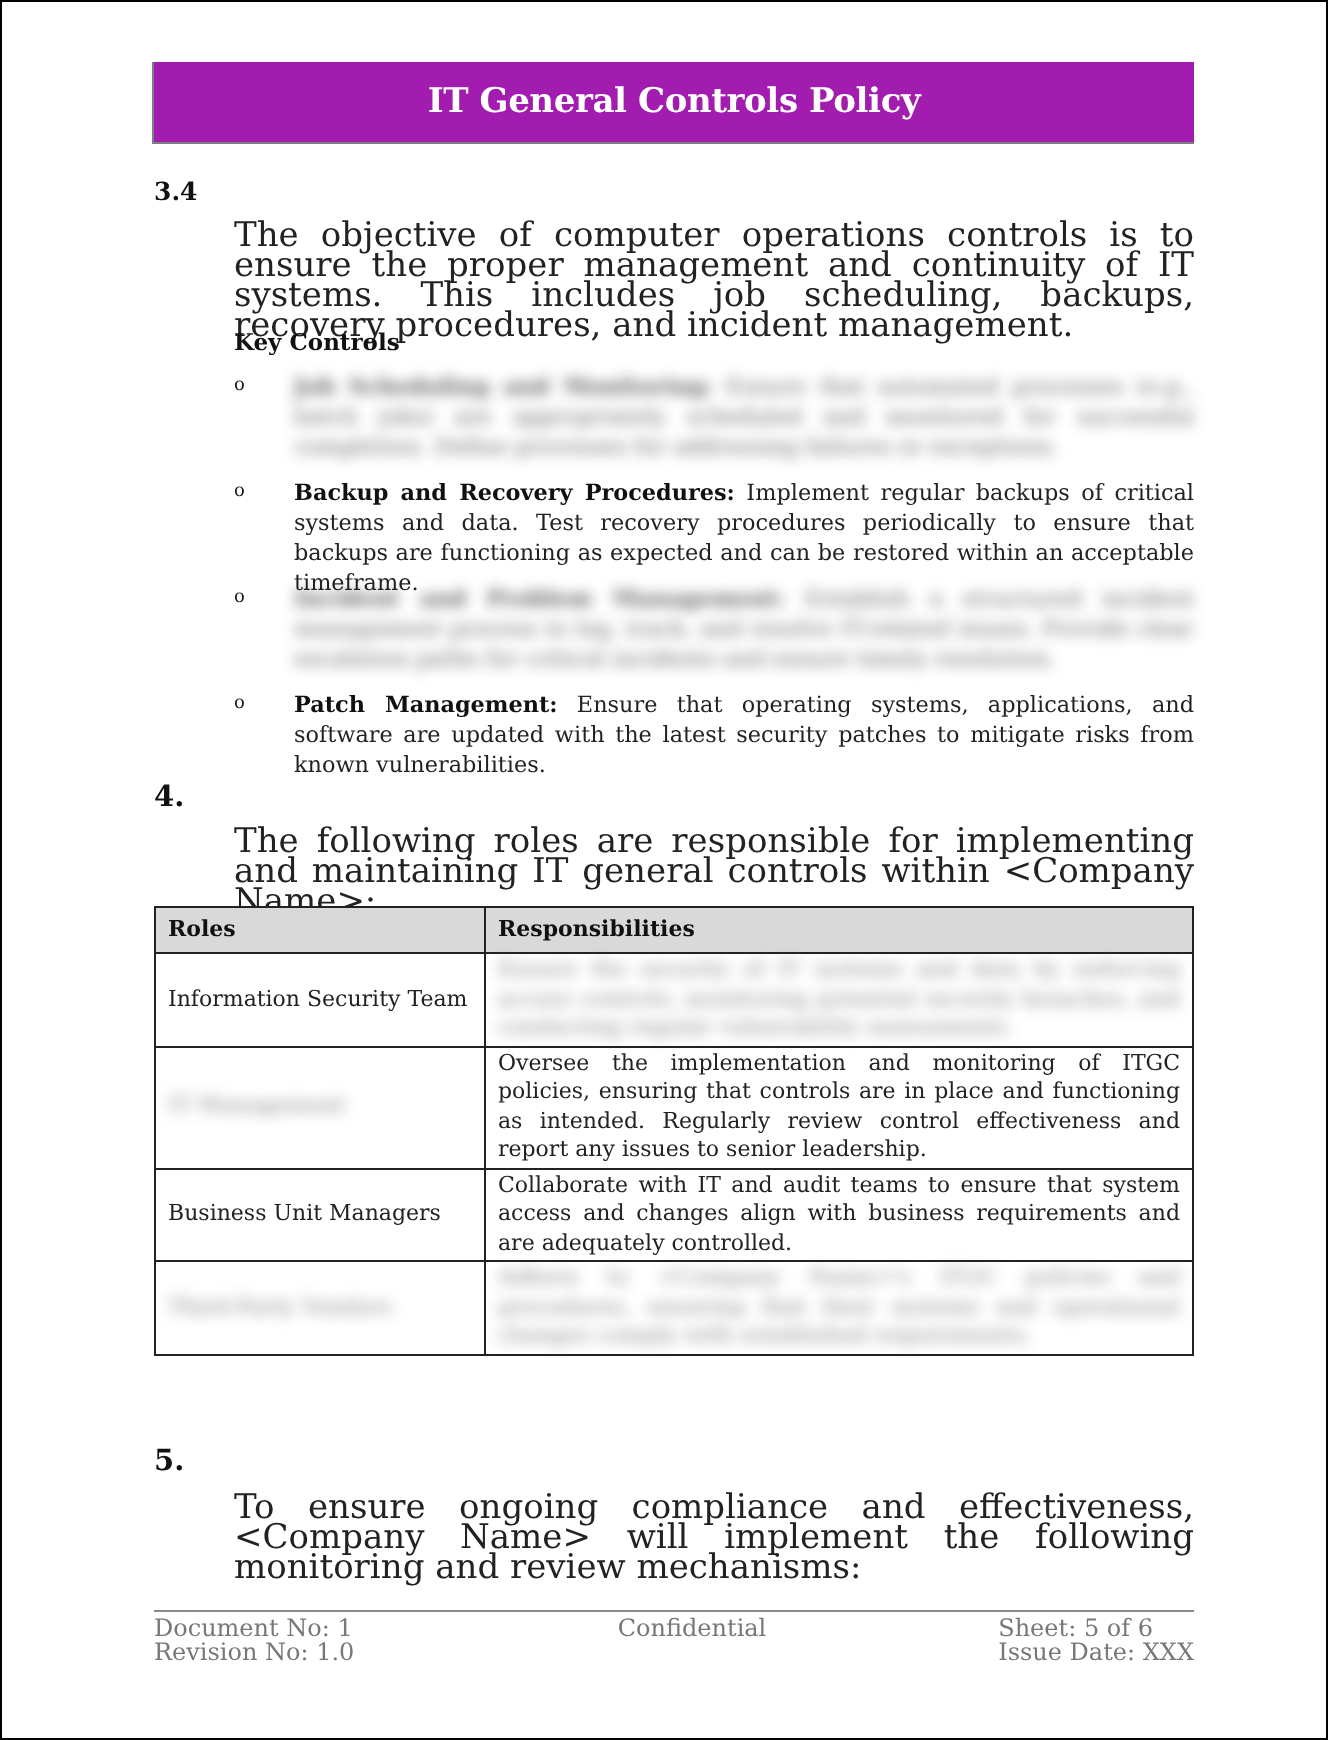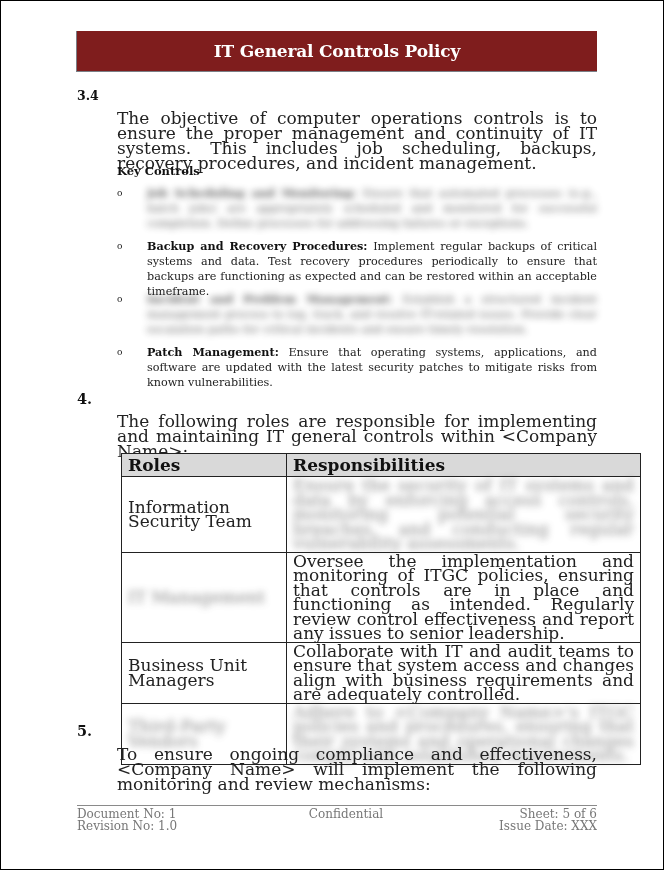--- a/index.html
+++ b/index.html
@@ -7,21 +7,21 @@
     width: 664px; height: 870px; background: #ffffff;
     font-family: "DejaVu Serif", serif; color: #1a1a1a;
     position: relative; overflow: hidden;
   }
   .page-frame {
     position: absolute; left: 0; top: 0; width: 662px; height: 868px;
     border: 1px solid #000; box-sizing: content-box;
   }
   .title-bar {
     position: absolute; left: 76px; top: 31px; width: 520px; height: 40px;
-    background: #7f1d1d; border-left: 1px solid #7a7f86; border-bottom: 1px solid #7a7f86;
+    background: #a21caf; border-left: 1px solid #7a7f86; border-bottom: 1px solid #7a7f86;
     display: flex; align-items: center; justify-content: center;
   }
   .title-bar span {
     color: #ffffff; font-weight: bold; font-size: 17px; letter-spacing: -0.2px;
     font-family: "DejaVu Serif", serif;
   }
   .heading {
     position: absolute; left: 77px; font-weight: bold; color: #111;
     display: flex;
   }
@@ -40,21 +40,21 @@
     font-size: 11.2px; line-height: 15px;
   }
   .bullet .mark { width: 20px; flex: none; font-size: 9px; line-height: 15px; }
   .bullet .text { text-align: justify; flex: 1; color: #222; margin-left: 10px; }
   .bullet .text b { color: #111; }
   .blur-block {
     filter: blur(3.5px); color: #555; opacity: 0.7; user-select: none;
   }
   table.roles {
     position: absolute; left: 77px; top: 453px; width: 520px;
-    border-collapse: collapse; font-size: 17px; line-height: 14.5px; margin-left: 44px;
+    border-collapse: collapse; font-size: 11px; line-height: 14.5px;
   }
   table.roles th, table.roles td {
     border: 1px solid #222; padding: 1px 6px; vertical-align: middle; color: #222;
   }
   table.roles th {
     background: #d9d9d9; text-align: left; font-weight: bold; height: 20px; color: #111;
   }
   table.roles td.role { width: 152px; }
   table.roles td.resp { text-align: justify; height: 43px; }
   .footer-line {
@@ -137,16 +137,16 @@
 <div class="para" style="top:747px;">To ensure ongoing compliance and effectiveness, &lt;Company Name&gt; will implement the following monitoring and review mechanisms:</div>
 
 <div class="footer-line"></div>
 <div class="footer" style="left:77px;">
   <div>Document No: 1</div>
   <div>Revision No: 1.0</div>
 </div>
 <div class="footer" style="left:0; width:664px; text-align:center; margin-left:14px;">
   <div>Confidential</div>
 </div>
-<div class="footer" style="right:67px; text-align:right;">
+<div class="footer" style="right:67px; ">
   <div>Sheet: 5 of 6</div>
   <div>Issue Date: XXX</div>
 </div>
 
 </body></html>

